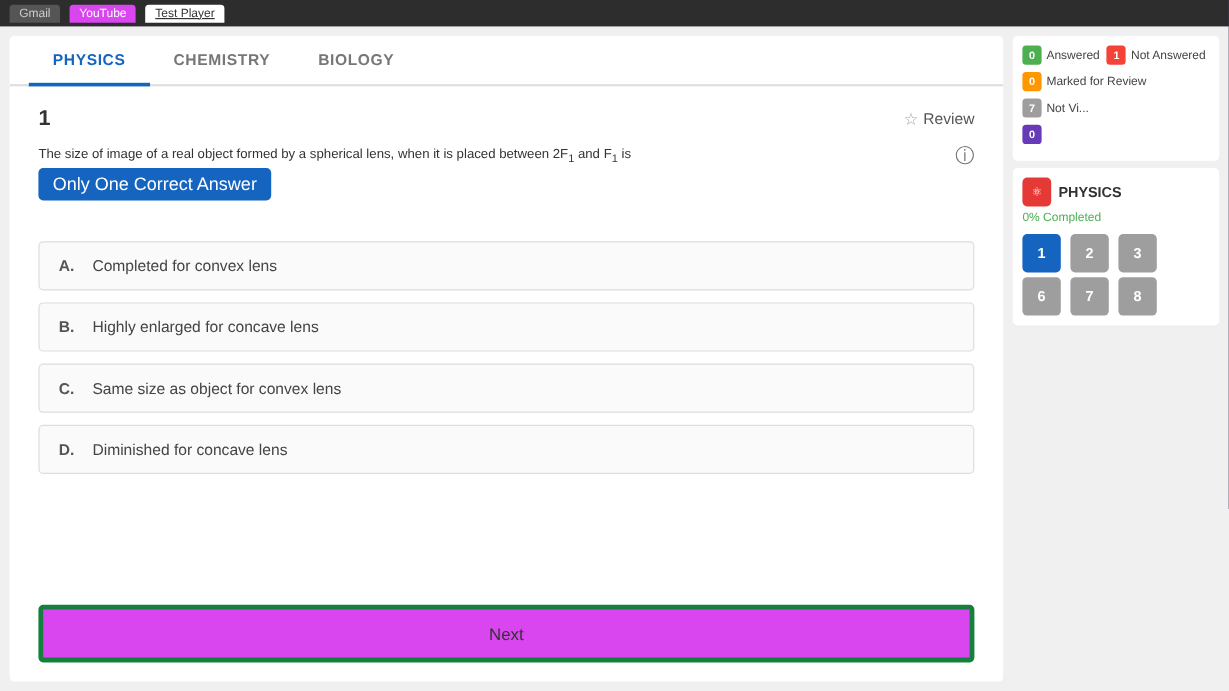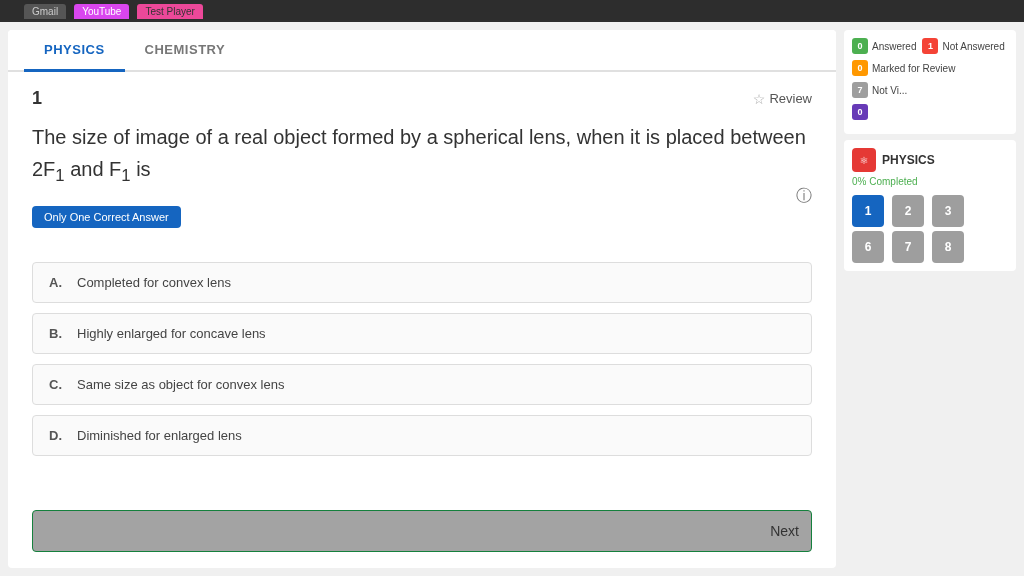--- a/index.html
+++ b/index.html
@@ -10,35 +10,35 @@
       height: 576px;
       overflow: hidden;
       position: relative;
     }
 
     .browser-bar {
       background: #2d2d2d;
       height: 22px;
       display: flex;
       align-items: center;
-      padding: 0 24px;
+      padding: 0 8px;
       gap: 8px;
     }
 
     .browser-tab {
       background: #444;
       color: #ccc;
       font-size: 10px;
       padding: 2px 8px;
       border-radius: 3px 3px 0 0;
     }
 
     .browser-tab.gmail { background: #555; }
     .browser-tab.youtube { background: #d946ef; color: #fff; }
-    .browser-tab.active { background: #ec4899; color: #333; }
+    .browser-tab.active { background: #ffffff; color: #333; text-decoration: underline; }
 
     .main-container {
       display: flex;
       height: calc(576px - 22px);
       background: #f0f0f0;
     }
 
     .left-panel {
       flex: 1;
       background: #fff;
@@ -98,30 +98,29 @@
       color: #555;
       cursor: pointer;
     }
 
     .star-icon {
       color: #aaa;
       font-size: 14px;
     }
 
     .question-text {
-      font-size: 20px;
+      font-size: 11px;
       color: #333;
       line-height: 1.6;
-      margin-bottom: 16px;
     }
 
     .only-one-answer {
       background: #1565c0;
       color: #fff;
-      font-size: 11px;
+      font-size: 15px;
       padding: 5px 12px;
       border-radius: 4px;
       display: inline-block;
       margin-bottom: 16px;
     }
 
     .info-icon {
       float: right;
       color: #777;
       font-size: 16px;
@@ -149,27 +148,27 @@
       min-width: 16px;
     }
 
     .next-btn-container {
       padding: 12px 24px 16px;
     }
 
     .next-btn {
       width: 100%;
       padding: 12px;
-      background: #a3a3a3;
-      border: 1px solid #15803d;
+      background: #d946ef;
+      border: 4px solid #15803d;
       border-radius: 4px;
       font-size: 14px;
       color: #333;
       cursor: pointer;
-      text-align: right;
+      text-align: center;
     }
 
     .right-panel {
       width: 180px;
       padding: 8px 8px 8px 0;
       display: flex;
       flex-direction: column;
       gap: 6px;
     }
 
@@ -281,20 +280,21 @@
   <div class="browser-tab active">Test Player</div>
 </div>
 
 <div class="main-container">
 
   <div class="left-panel">
 
     <div class="tabs">
       <div class="tab active">PHYSICS</div>
       <div class="tab">CHEMISTRY</div>
+      <div class="tab">BIOLOGY</div>
     </div>
 
     <div class="question-area">
       <div class="question-header">
         <span class="question-number">1</span>
         <div class="review-btn">
           <span class="star-icon">☆</span>
           <span>Review</span>
         </div>
       </div>
@@ -321,21 +321,21 @@
         <span>Highly enlarged for concave lens</span>
       </div>
 
       <div class="answer-option">
         <span class="option-label">C.</span>
         <span>Same size as object for convex lens</span>
       </div>
 
       <div class="answer-option">
         <span class="option-label">D.</span>
-        <span>Diminished for enlarged lens</span>
+        <span>Diminished for concave lens</span>
       </div>
     </div>
 
     <div class="next-btn-container">
       <button class="next-btn">Next</button>
     </div>
   </div>
 
   <div class="right-panel">
 

